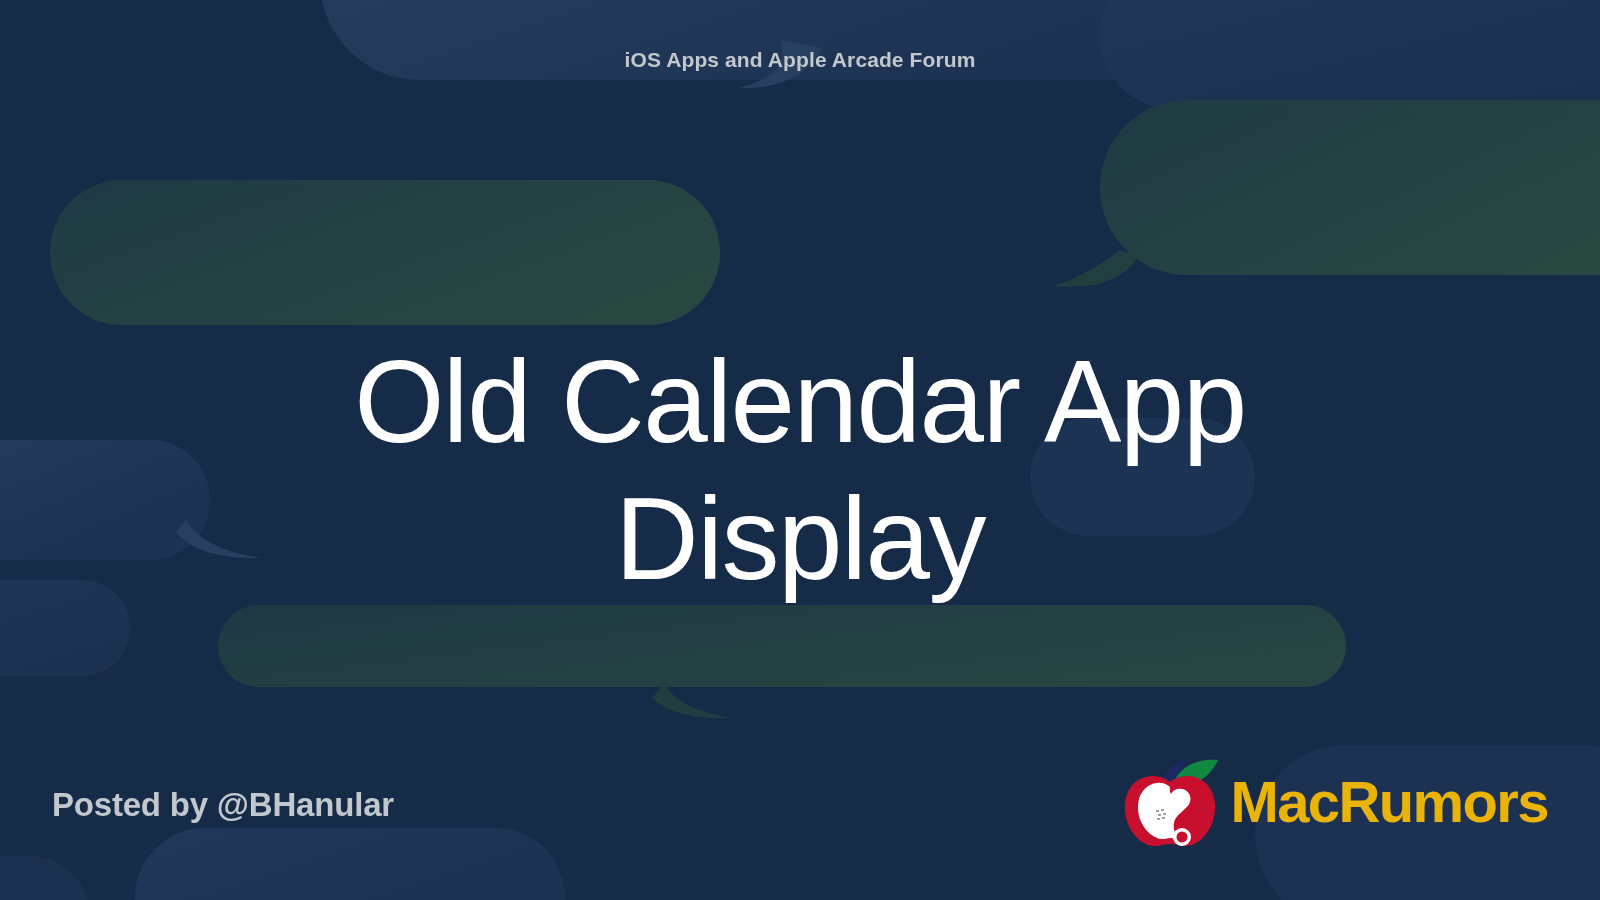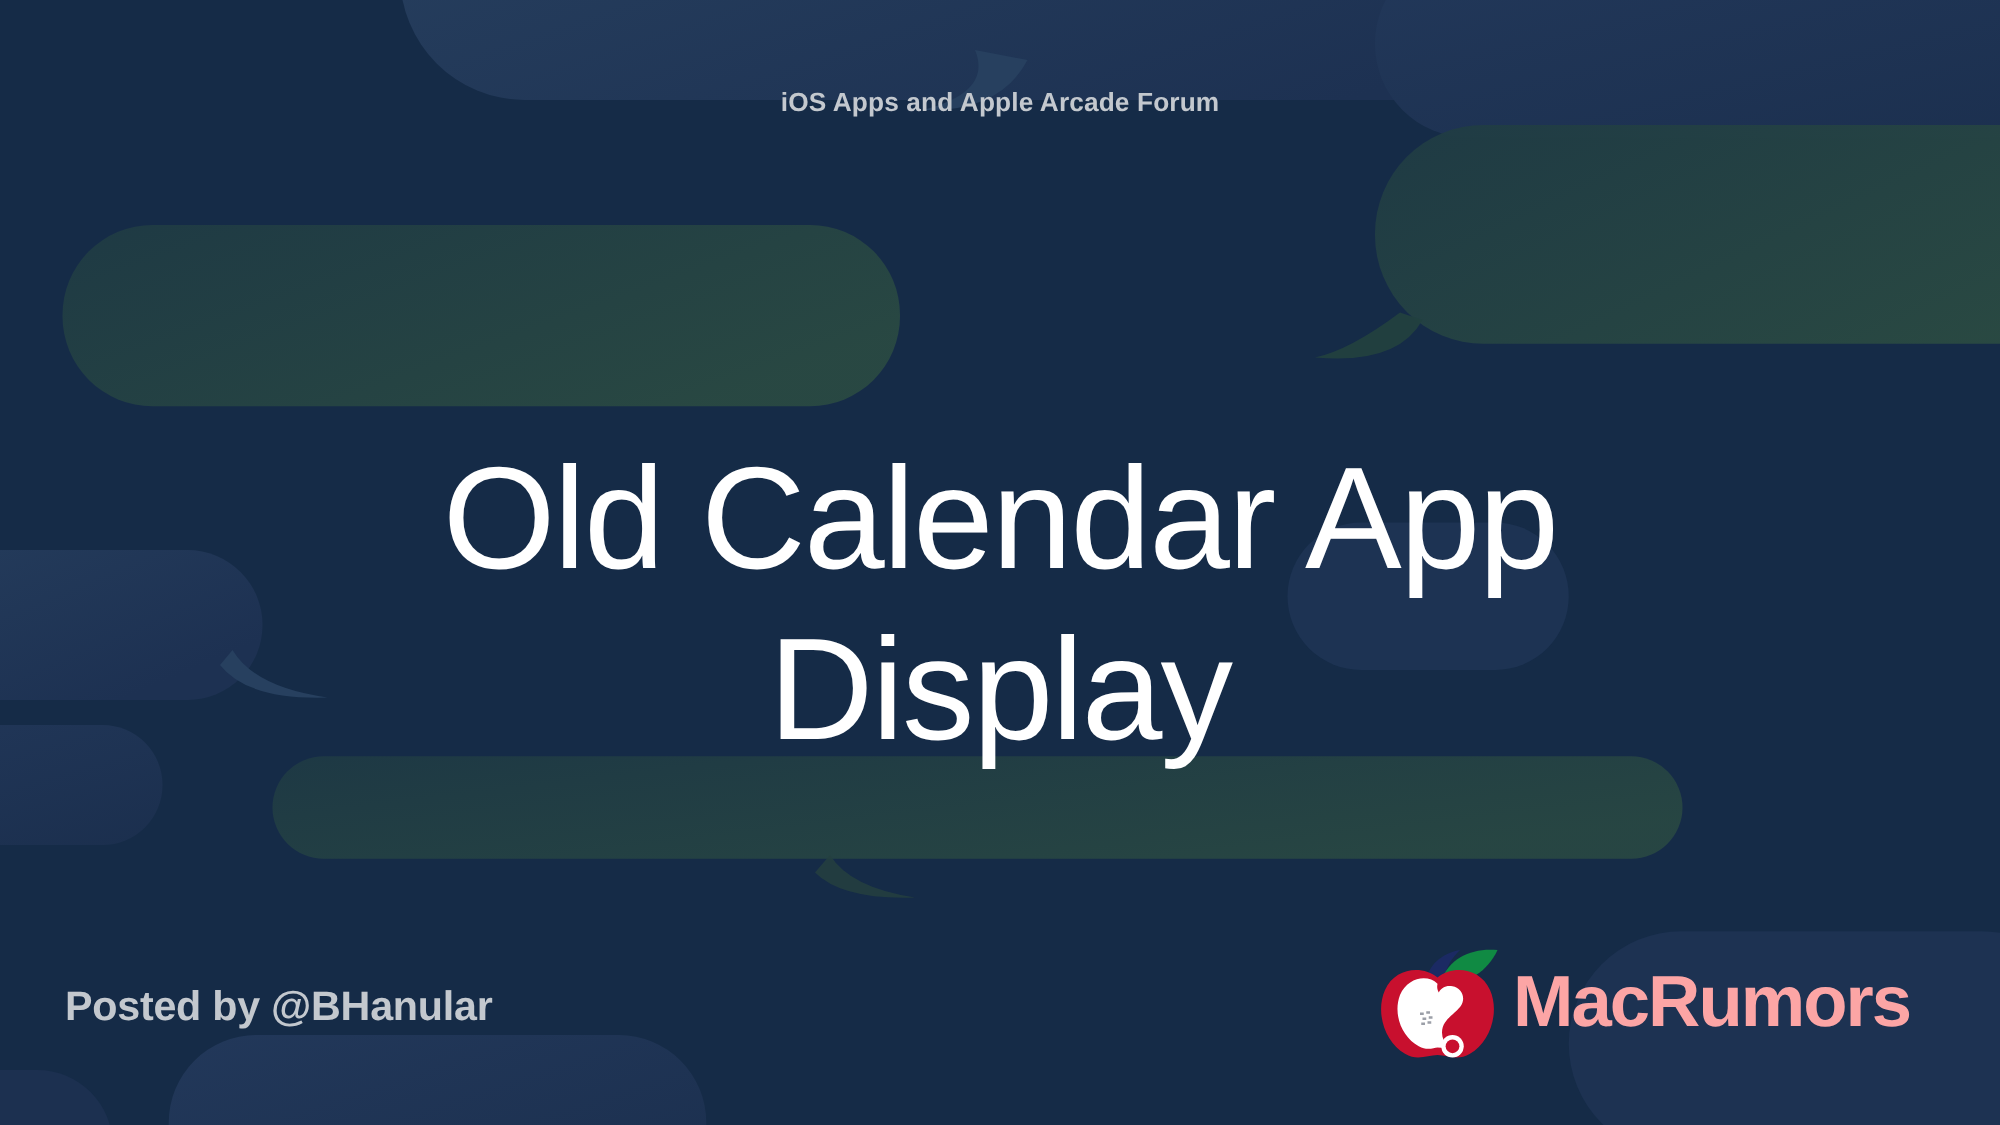--- a/index.html
+++ b/index.html
@@ -18,21 +18,21 @@
   
   .bubbles{position:absolute;inset:0;width:100%;height:100%;}
   
   .content{
     position:absolute;inset:0;
     display:flex;flex-direction:column;
     align-items:center;
     z-index:5;
   }
   .forum{
-    margin-top:72px;
+    margin-top:49px;
     font-size:21px;
     font-weight:bold;
     color:#C3C8CE;
     letter-spacing:.1px;
     text-align:center;
     line-height:1;
   }
   .title-wrap{
     flex:1;
     display:flex;align-items:center;justify-content:center;
@@ -47,37 +47,37 @@
     font-weight:normal;
     line-height:1.18;
     letter-spacing:-1.5px;
     word-wrap:break-word;
   }
   .footer{
     position:absolute;
     left:0;right:0;bottom:0;
     height:190px;
     display:flex;align-items:center;justify-content:space-between;
-    padding:0 72px 0 52px;
+    padding:0 52px 0 52px;
     box-sizing:border-box;
   }
   .posted{
     font-size:33px;
     font-weight:bold;
     color:#C3C8CE;
     letter-spacing:-.2px;
     white-space:nowrap;
   }
   .brand{
     display:flex;align-items:center;gap:6px;
     margin-bottom:6px;
   }
   .brand-logo{display:block;}
   .brand-name{
-    color:#fca5a5;
+    color:#eab308;
     font-size:58px;
     font-weight:bold;
     letter-spacing:-1.6px;
     line-height:1;
     white-space:nowrap;
     text-align:right;
   }
 </style>
 </head>
 <body>

